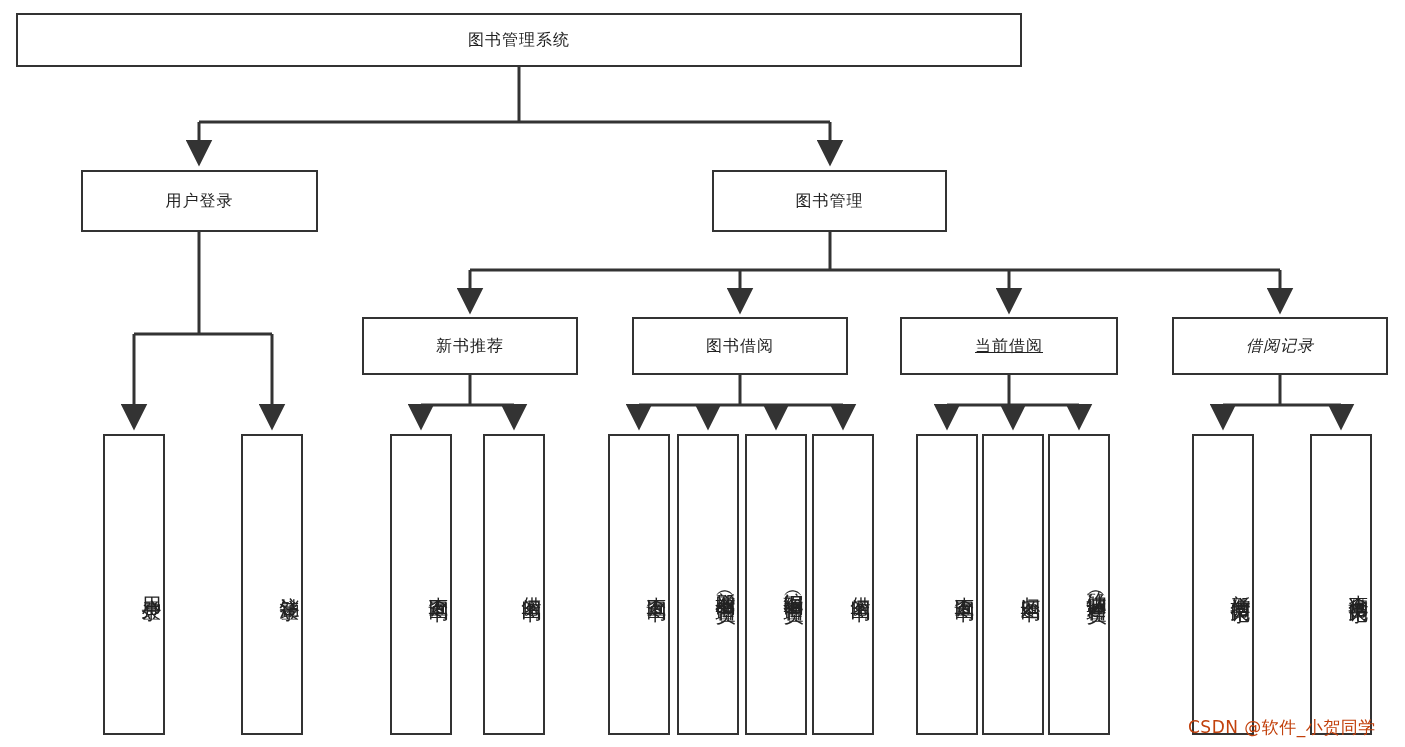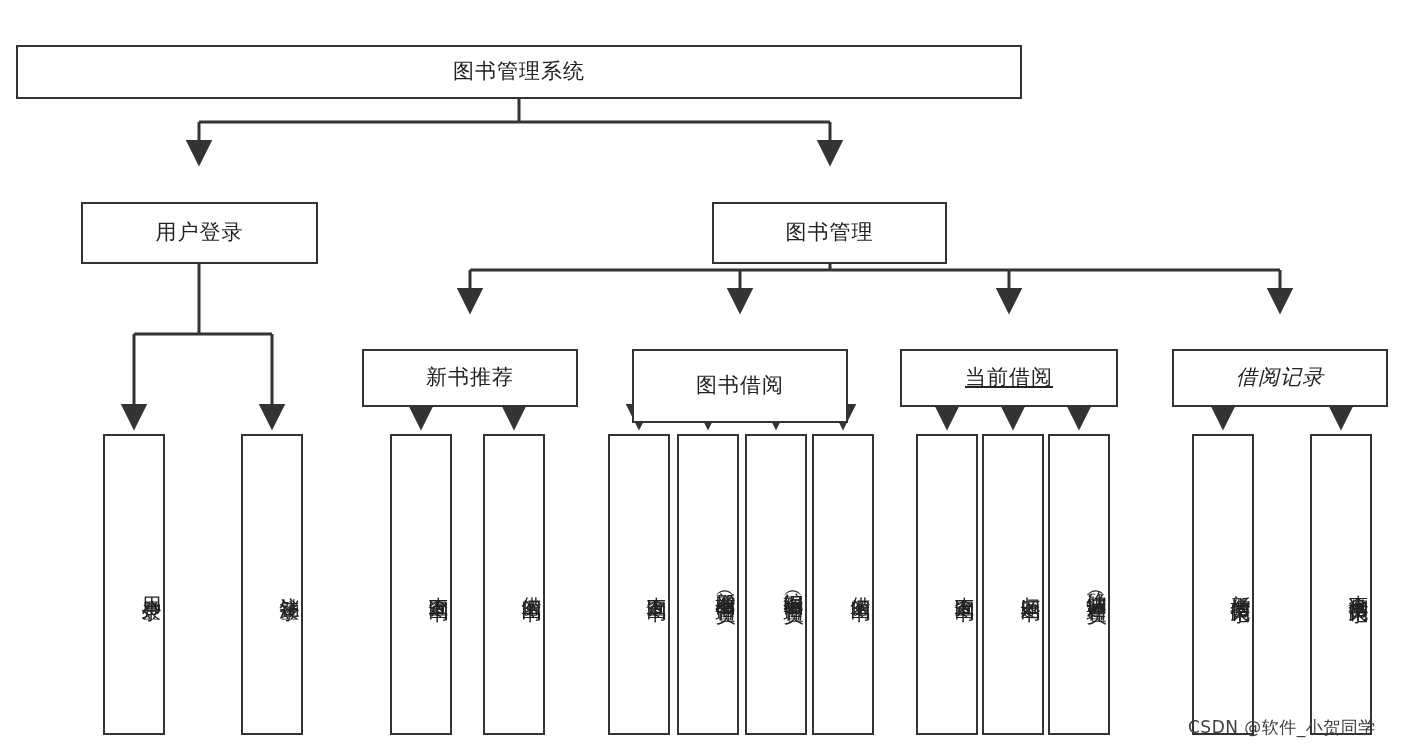--- a/index.html
+++ b/index.html
@@ -32,24 +32,23 @@
     background: #ffffff;
     border: 2px solid #333333;
     display: flex;
     align-items: center;
     justify-content: center;
     color: #222222;
     text-align: center;
     line-height: 1.12;
   }
   .node.h {
-    font-size: 21px;
+    font-size: 16px;
     letter-spacing: 1px;
     writing-mode: horizontal-tb;
-    margin-top: 32px;
   }
   .node.v {
     writing-mode: vertical-rl;
     text-orientation: upright;
     font-size: 20px;
     letter-spacing: 2px;
     padding: 6px 0;
     align-items: flex-start;
     justify-content: center;
   }
@@ -130,21 +129,21 @@
   <div class="node h" style="left: 81px; top: 170px; width: 237px; height: 62px; border-color: rgb(51, 51, 51); background: rgb(255, 255, 255); color: rgb(34, 34, 34);">
     <span>用户登录</span>
   </div>
   <div class="node h" style="left: 712px; top: 170px; width: 235px; height: 62px; border-color: rgb(51, 51, 51); background: rgb(255, 255, 255); color: rgb(34, 34, 34);">
     <span>图书管理</span>
   </div>
 
   <div class="node h" style="left: 362px; top: 317px; width: 216px; height: 58px; border-color: rgb(51, 51, 51); background: rgb(255, 255, 255); color: rgb(34, 34, 34);">
     <span>新书推荐</span>
   </div>
-  <div class="node h" style="left: 632px; top: 317px; width: 216px; height: 74px; border-color: rgb(51, 51, 51); background: rgb(255, 255, 255); color: rgb(34, 34, 34);">
+  <div class="node h" style="left: 632px; top: 317px; width: 216px; height: 58px; border-color: rgb(51, 51, 51); background: rgb(255, 255, 255); color: rgb(34, 34, 34);">
     <span>图书借阅</span>
   </div>
   <div class="node h" style="left: 900px; top: 317px; width: 218px; height: 58px; border-color: rgb(51, 51, 51); background: rgb(255, 255, 255); color: rgb(34, 34, 34); text-decoration: underline;">
     <span>当前借阅</span>
   </div>
   <div class="node h" style="left: 1172px; top: 317px; width: 216px; height: 58px; border-color: rgb(51, 51, 51); background: rgb(255, 255, 255); color: rgb(34, 34, 34); font-style: italic;">
     <span>借阅记录</span>
   </div>
 
   <div class="node v" style="left: 103px; top: 434px; width: 62px; height: 301px; border-color: rgb(51, 51, 51); background: rgb(255, 255, 255); color: rgb(34, 34, 34);">
@@ -180,15 +179,15 @@
   <div class="node v" style="left: 1048px; top: 434px; width: 62px; height: 301px; border-color: rgb(51, 51, 51); background: rgb(255, 255, 255); color: rgb(34, 34, 34);">
     <span class="vtext">确认归还（管理员）</span>
   </div>
   <div class="node v" style="left: 1192px; top: 434px; width: 62px; height: 301px; border-color: rgb(51, 51, 51); background: rgb(255, 255, 255); color: rgb(34, 34, 34);">
     <span class="vtext">新增借阅记录</span>
   </div>
   <div class="node v" style="left: 1310px; top: 434px; width: 62px; height: 301px; border-color: rgb(51, 51, 51); background: rgb(255, 255, 255); color: rgb(34, 34, 34);">
     <span class="vtext">查询借阅记录</span>
   </div>
 
-  <div class="watermark" style="left: 1188px; top: 716px; color: #404040;">CSDN @软件_小贺同学</div>
+  <div class="watermark" style="left: 1188px; top: 716px; color: #c2410c;">CSDN @软件_小贺同学</div>
 
 </div>
 
 </body></html>

